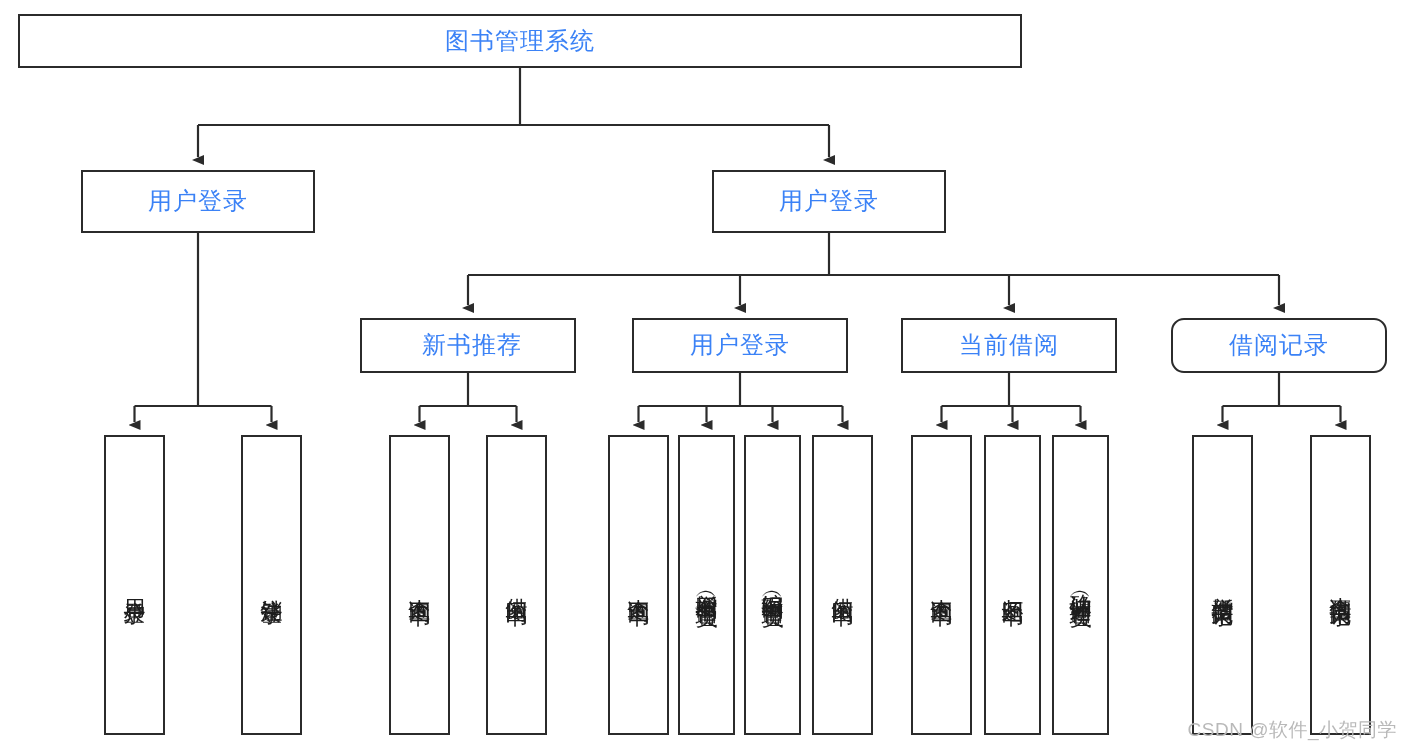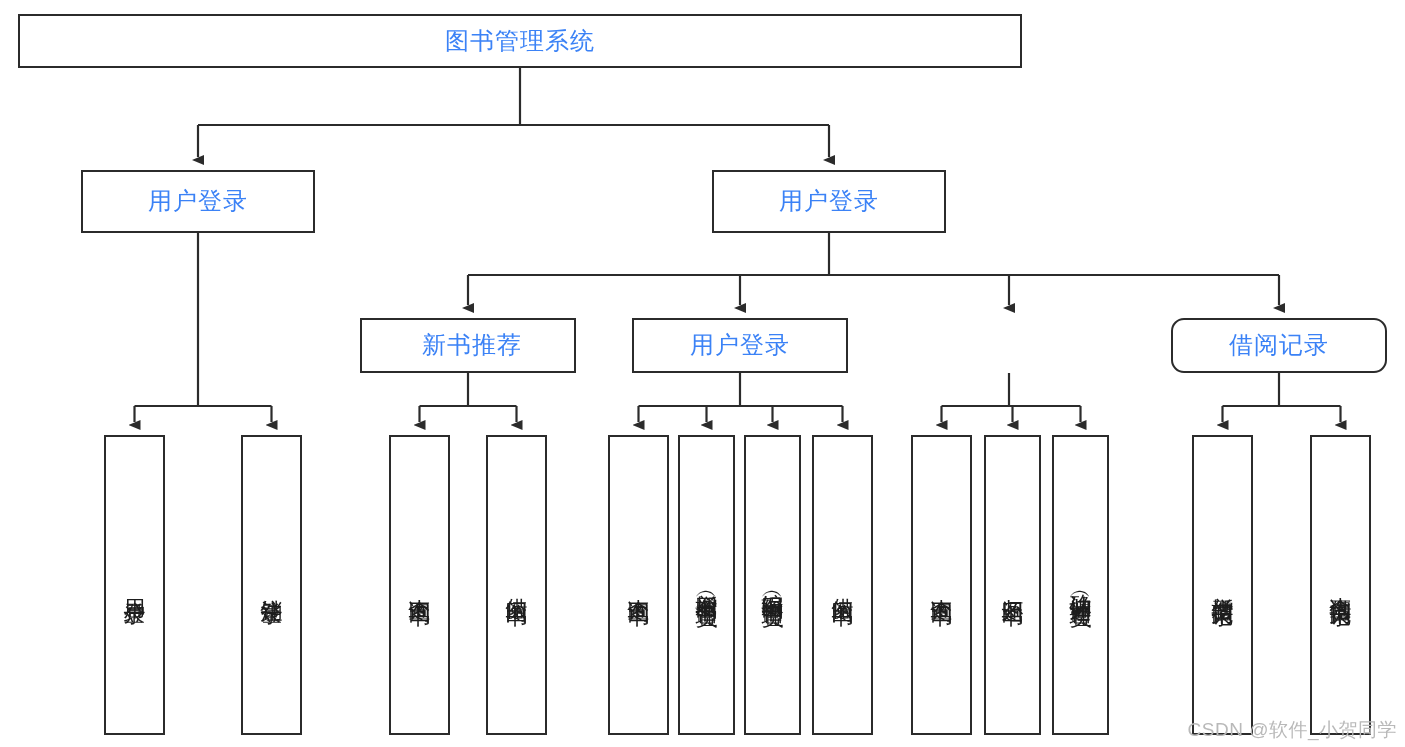--- a/index.html
+++ b/index.html
@@ -122,20 +122,23 @@
   <div class="node-box" style="left: 712px; top: 170px; width: 234px; height: 63px;">
     <span class="node-label-h">用户登录</span>
   </div>
 
   <div class="node-box" style="left: 360px; top: 318px; width: 216px; height: 55px; padding-left: 8px;">
     <span class="node-label-h">新书推荐</span>
   </div>
   <div class="node-box" style="left: 632px; top: 318px; width: 216px; height: 55px;">
     <span class="node-label-h">用户登录</span>
   </div>
+  <div class="node-box" style="left: 901px; top: 318px; width: 216px; height: 55px;">
+    <span class="node-label-h">当前借阅</span>
+  </div>
   <div class="node-box" style="left: 1171px; top: 318px; width: 216px; height: 55px; border-radius: 13px;">
     <span class="node-label-h">借阅记录</span>
   </div>
 
   <div class="node-box" style="left: 104px; top: 435px; width: 61px; height: 300px;">
     <span class="node-label-v">用户登录</span>
   </div>
   <div class="node-box" style="left: 241px; top: 435px; width: 61px; height: 300px;">
     <span class="node-label-v">注销登录</span>
   </div>

